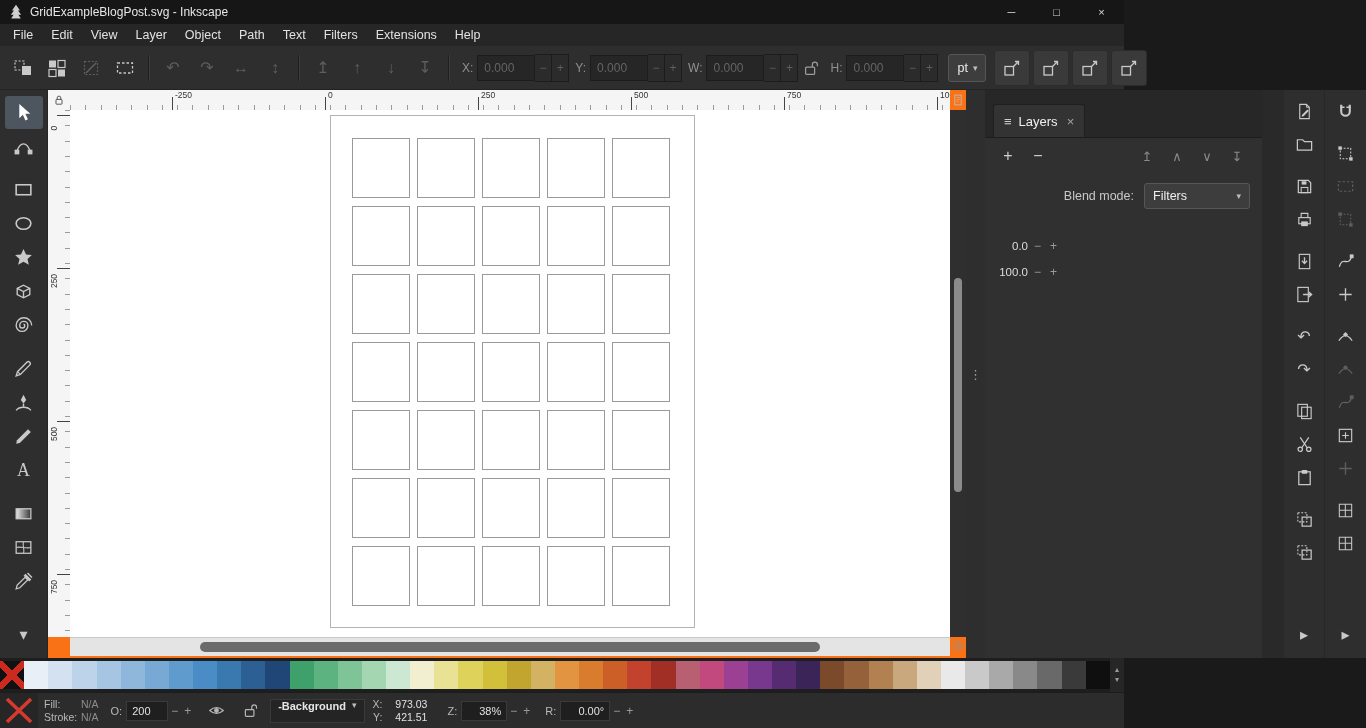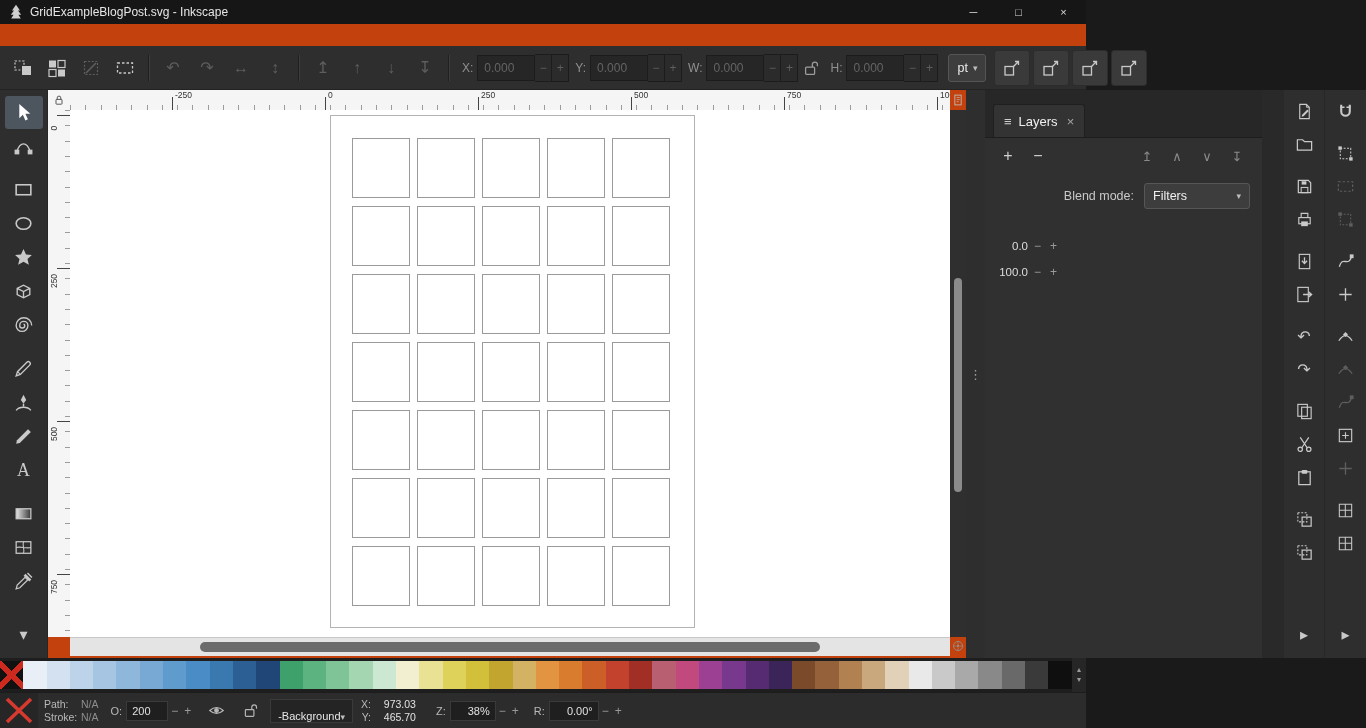--- a/index.html
+++ b/index.html
@@ -1,17 +1,17 @@
 <!DOCTYPE html>
 <html><head>
 <meta charset="utf-8">
 <style>
 html,body{margin:0;padding:0;}
 body{width:1366px;height:728px;overflow:hidden;background:#1a1a1a;font-family:"Liberation Sans","DejaVu Sans",sans-serif;}
-#app{position:relative;width:1086px;height:728px;background:#c2410c;color:#ddd;}
+#app{position:relative;width:1086px;height:728px;background:#f97316;color:#ddd;padding-left:38px;}
 
 .titlebar{position:absolute;left:0;top:0;width:100%;height:24px;background:#161616;display:flex;align-items:center;color:#e6e6e6;font-size:12px;}
 .app-icon{width:16px;height:16px;margin:0 6px 0 8px;color:#cfcfcf;display:flex;}
 .app-icon svg{width:16px;height:16px;}
 .win-controls{margin-left:auto;display:flex;height:24px;}
 .win-btn{width:45px;height:24px;display:flex;align-items:center;justify-content:center;font-size:11px;color:#dcdcdc;}
 
 .menubar{position:absolute;top:24px;left:0;width:100%;height:22px;background:#262626;display:flex;align-items:center;padding-left:4px;box-sizing:border-box;}
 .menu-item{padding:0 9px;height:22px;line-height:22px;font-size:12.5px;color:#e2e2e2;}
 
@@ -117,21 +117,21 @@
 .fs-row .lab{width:37px;color:#b9b9b9;}
 .fs-row .val{color:#8d8d8d;}
 .sb-group{display:flex;align-items:center;margin-left:12px;flex:none;}
 .sb-label{color:#b9b9b9;margin-right:4px;}
 .sb-field{height:20px;background:#1f1f1f;border:1px solid #3a3a3a;display:flex;align-items:center;padding:0 5px;color:#e0e0e0;box-sizing:border-box;}
 .sb-field.w42{width:42px;}
 .sb-field.w46{width:46px;justify-content:flex-end;}
 .sb-field.w50{width:50px;justify-content:flex-end;}
 .sb-icon{width:24px;height:24px;margin-left:10px;color:#b5b5b5;display:flex;align-items:center;justify-content:center;}
 .sb-icon svg{width:17px;height:17px;}
-.layer-dd{display:flex;align-items:flex-end;height:22px;background:#242424;border:1px solid #3a3a3a;padding:0 7px;margin-left:8px;font-size:11px;color:#e6e6e6;flex:none;}
+.layer-dd{display:flex;align-items:flex-start;gap:6px;height:22px;background:#242424;border:1px solid #3a3a3a;padding:0 7px;margin-left:8px;font-size:11px;color:#e6e6e6;flex:none;font-weight:bold;}
 .status-msg{flex:1;margin-left:12px;white-space:nowrap;overflow:hidden;text-overflow:ellipsis;color:#cdcdcd;font-size:11.5px;}
 .xy-block{display:flex;flex-direction:column;align-items:flex-end;margin:0 8px;flex:none;font-size:10.5px;line-height:13px;}
 .xy-row{display:flex;}
 .xy-row .lab{color:#b9b9b9;margin-right:3px;}
 .xy-row .val{width:42px;text-align:right;color:#e2e2e2;}
 .r-margin{margin-right:8px;}
 </style>
 </head>
 <body>
 
@@ -318,20 +318,32 @@
         </svg>
       </span>
     <span class="title-text" data-name="window-title">GridExampleBlogPost.svg - Inkscape</span>
     <div class="win-controls" data-name="window-controls">
       <div class="win-btn" data-name="minimize-button">─</div>
       <div class="win-btn" data-name="maximize-button">□</div>
       <div class="win-btn" data-name="close-button">×</div>
     </div>
   </div>
 
+  <div class="menubar" data-name="menubar">
+      <div class="menu-item" data-name="menu-file">File</div>
+      <div class="menu-item" data-name="menu-edit">Edit</div>
+      <div class="menu-item" data-name="menu-view">View</div>
+      <div class="menu-item" data-name="menu-layer">Layer</div>
+      <div class="menu-item" data-name="menu-object">Object</div>
+      <div class="menu-item" data-name="menu-path">Path</div>
+      <div class="menu-item" data-name="menu-text">Text</div>
+      <div class="menu-item" data-name="menu-filters">Filters</div>
+      <div class="menu-item" data-name="menu-extensions">Extensions</div>
+      <div class="menu-item" data-name="menu-help">Help</div>
+    </div>
 
   <div class="toolopts" data-name="tool-options-bar">
     <div data-name="selection-buttons">
         <div class="icon-btn" data-name="select-all-button">
           <svg class="ic" viewBox="0 0 20 20" data-name="select-all-button-icon">
             <use href="#sym-select-all"></use>
           </svg>
         </div>
         <div class="icon-btn" data-name="select-all-layers-button">
           <svg class="ic" viewBox="0 0 20 20" data-name="select-all-layers-button-icon">
@@ -848,21 +860,21 @@
   </div>
 
   <div class="statusbar" data-name="statusbar">
     <div class="fill-swatch" data-name="fill-none-swatch">
       <svg viewBox="0 0 38 35" data-name="no-paint-x-icon">
           <path d="M7 6 L31 29 M31 6 L7 29" stroke="#d63a2f" stroke-width="3.6"></path>
         </svg>
     </div>
     <div class="fs-labels" data-name="fill-stroke-indicator">
       <div class="fs-row">
-        <span class="lab" data-name="fill-label">Path:</span>
+        <span class="lab" data-name="fill-label">Fill:</span>
         <span class="val" data-name="fill-value">N/A</span>
       </div>
       <div class="fs-row">
         <span class="lab" data-name="stroke-label">Stroke:</span>
         <span class="val" data-name="stroke-value">N/A</span>
       </div>
     </div>
     <div class="sb-group" data-name="object-opacity-group">
       <span class="sb-label" data-name="object-opacity-label">O:</span>
       <span class="sb-field w42" data-name="object-opacity-input">200</span>
@@ -883,21 +895,21 @@
       <span data-name="current-layer-value">-Background</span>
       <span class="caret" data-name="caret-down-icon">▾</span>
     </div>
     <div class="xy-block" data-name="cursor-coordinates">
       <div class="xy-row">
         <span class="lab" data-name="cursor-x-label">X:</span>
         <span class="val" data-name="cursor-x-value">973.03</span>
       </div>
       <div class="xy-row">
         <span class="lab" data-name="cursor-y-label">Y:</span>
-        <span class="val" data-name="cursor-y-value">465.70</span>
+        <span class="val" data-name="cursor-y-value">421.51</span>
       </div>
     </div>
     <div class="sb-group" data-name="zoom-group">
       <span class="sb-label" data-name="zoom-label">Z:</span>
       <span class="sb-field w46" data-name="zoom-input">38%</span>
       <span class="mini" data-name="zoom-out-button">−</span>
       <span class="mini" data-name="zoom-in-button">+</span>
     </div>
     <div class="sb-group r-margin" data-name="rotation-group">
       <span class="sb-label" data-name="rotation-label">R:</span>

